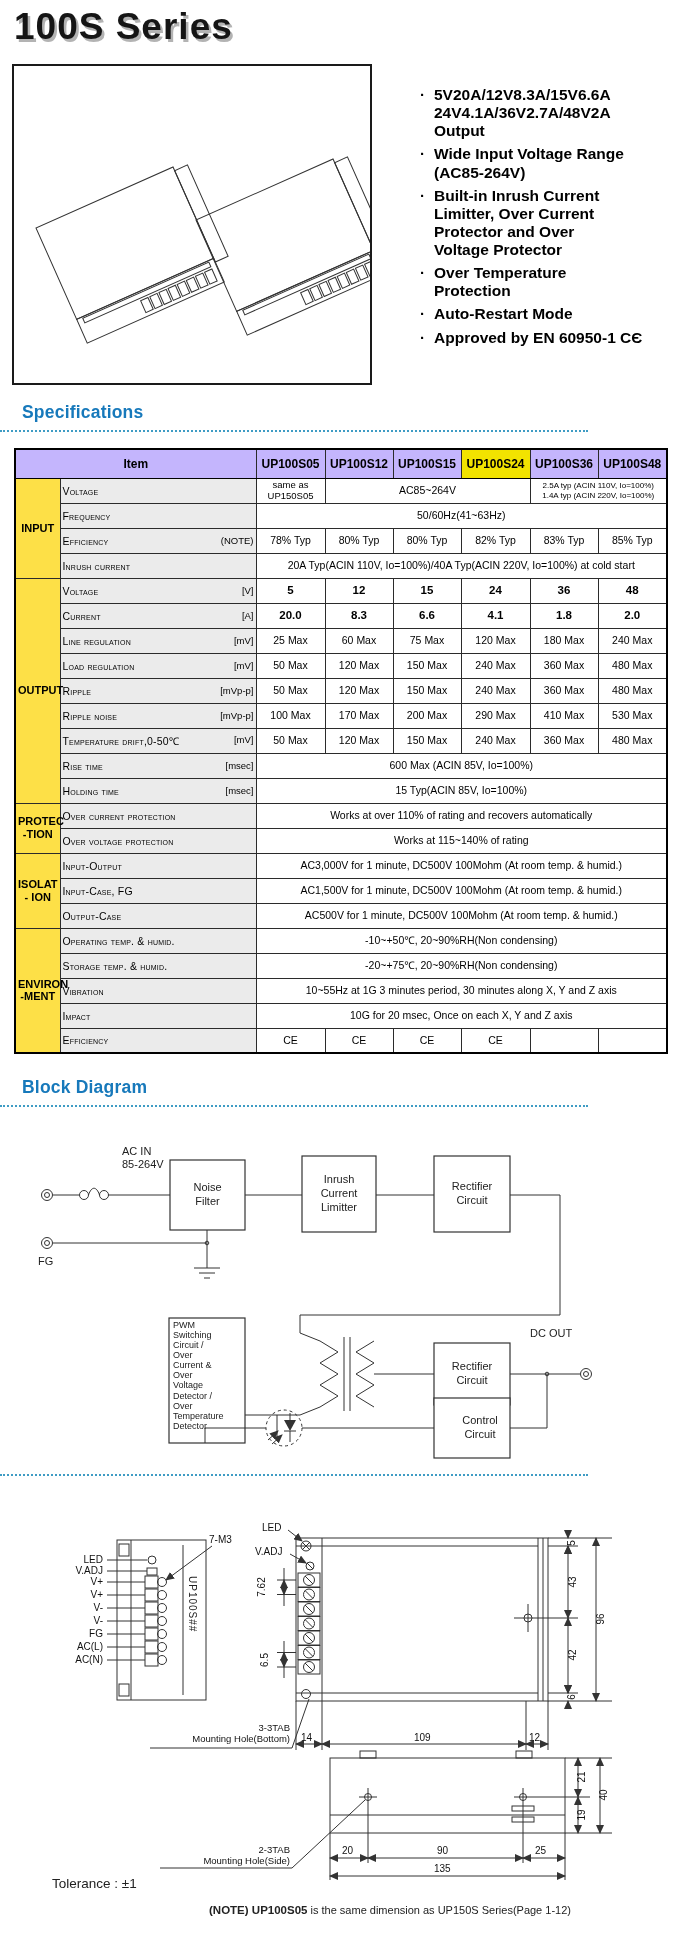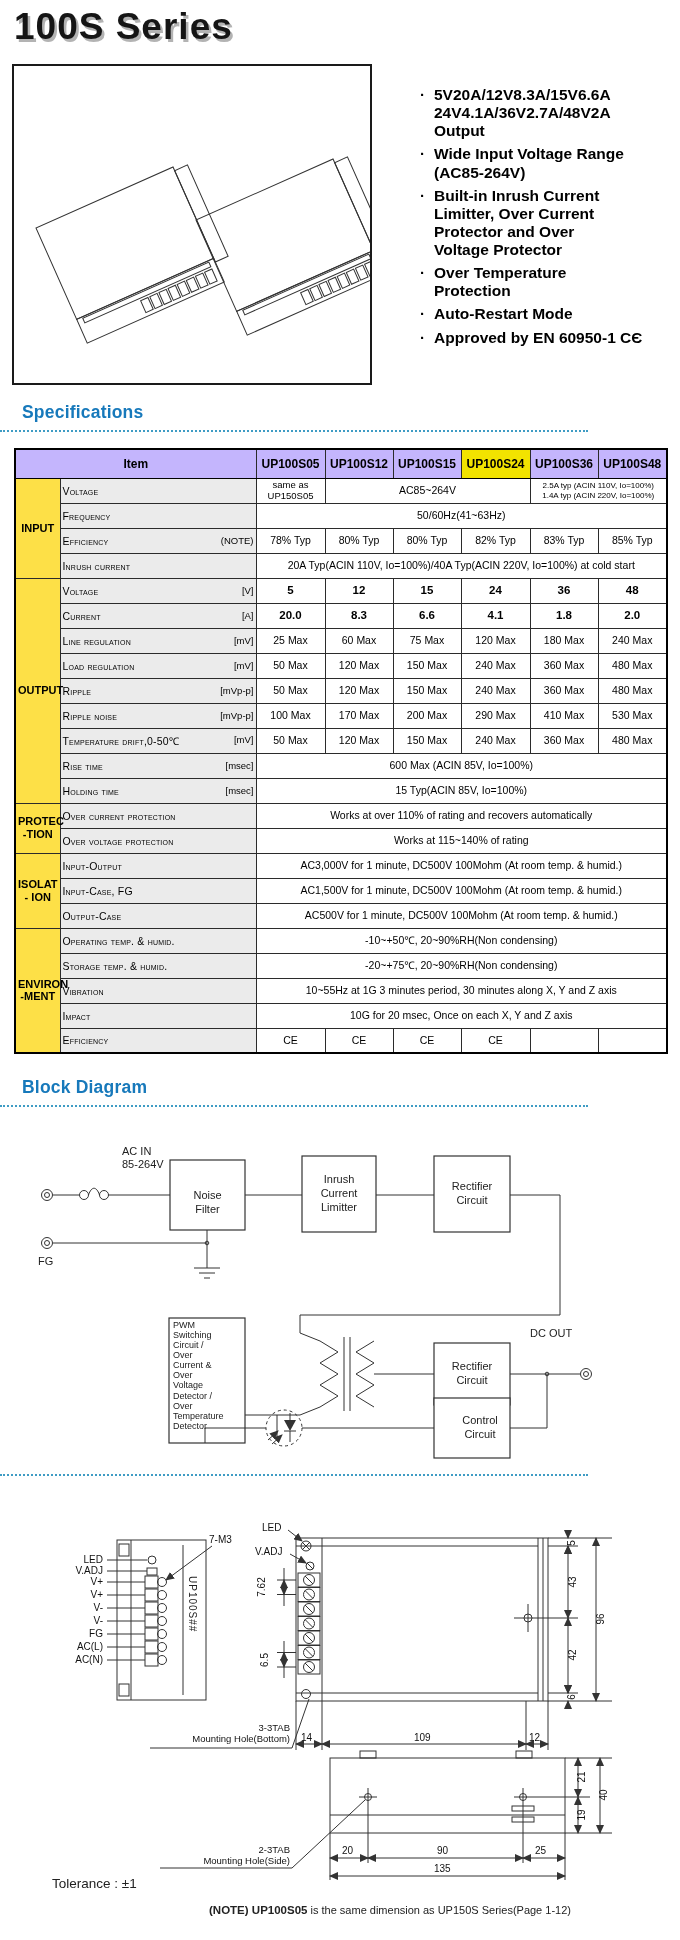--- a/index.html
+++ b/index.html
@@ -387,21 +387,21 @@
       <line x1="284" y1="308" x2="296" y2="308"></line>
       <line x1="290" y1="290" x2="290" y2="297"></line>
       <line x1="290" y1="308" x2="290" y2="319"></line>
       <line x1="268" y1="317" x2="278" y2="308" marker-end="url(#ar)"></line>
       <line x1="272" y1="321" x2="282" y2="312" marker-end="url(#ar)"></line>
     </svg>
     <div class="bd-label" style="left:122px; top:22px;">AC IN
 85-264V</div>
     <div class="bd-label" style="left:38px; top:132px;">FG</div>
     <div class="bd-label" style="left:530px; top:204px; font-weight:normal;">DC OUT</div>
-    <div class="bd-box-label" style="left:170px; top:37px; width:75px; height:70px;margin-top:8px;">Noise
+    <div class="bd-box-label" style="left:170px; top:37px; width:75px; height:70px;">Noise
 Filter</div>
     <div class="bd-box-label" style="left:302px; top:33px; width:74px; height:76px;">Inrush
 Current
 Limitter</div>
     <div class="bd-box-label" style="left:434px; top:33px; width:76px; height:76px;">Rectifier
 Circuit</div>
     <div class="bd-box-label bd-pwm" style="left:169px; top:195px; width:76px; height:125px;">PWM
 Switching
 Circuit /
 Over

